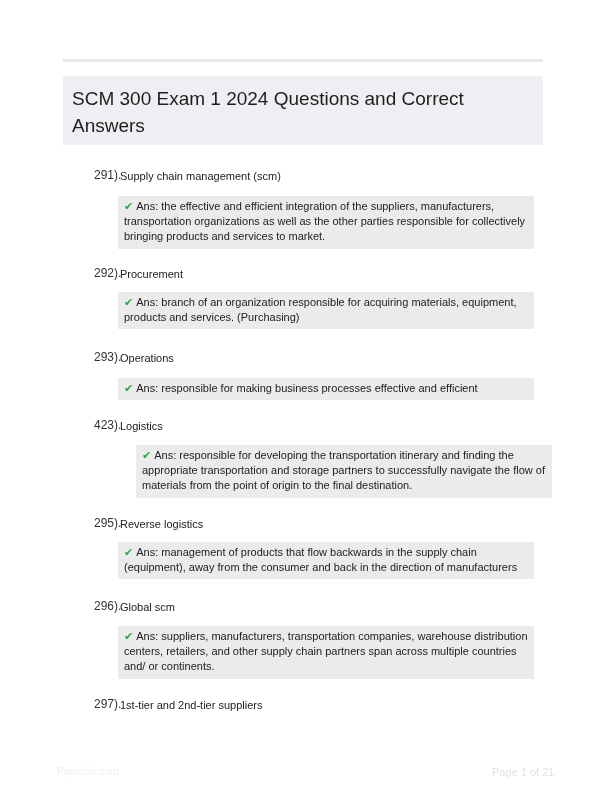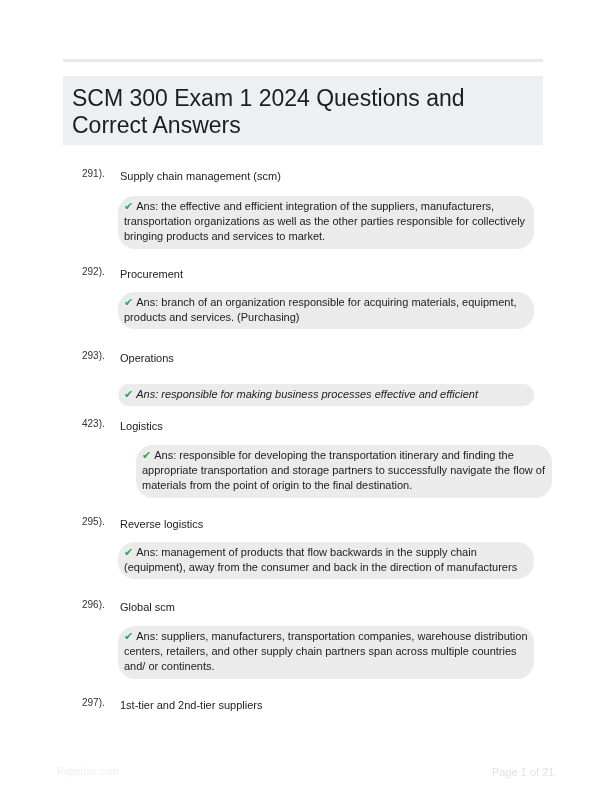--- a/index.html
+++ b/index.html
@@ -1,27 +1,27 @@
 <!DOCTYPE html>
 <html><head>
   <meta charset="utf-8">
   <style>
     html, body { margin: 0; padding: 0; background: #ffffff; }
     body { width: 606px; height: 800px; position: relative; overflow: hidden;
            font-family: "Liberation Sans", "DejaVu Sans", sans-serif; color: #222; }
     .top-rule { position: absolute; left: 63px; top: 59px; width: 480px; height: 3px; background: #e9e9eb; }
     .title-box { position: absolute; left: 63px; top: 76px; width: 480px; height: 69px;
                  background: #eeeff2; box-sizing: border-box; padding: 9px 8px 0 9px; }
-    .title { font-size: 23px; line-height: 27px; color: #1e1e1e; margin: 0; font-weight: normal; }
+    .title { font-size: 19px; line-height: 27px; color: #1e1e1e; margin: 0; font-weight: normal; }
     .qa-list { position: absolute; left: 0; top: 165px; width: 606px; }
     .qa { position: absolute; left: 0; width: 606px; }
-    .qnum { position: absolute; left: 82px; top: 0; font-size: 10px; color: #333; text-align: center; }
+    .qnum { position: absolute; left: 94px; top: 0; font-size: 12px; color: #333; text-align: center; }
     .qtext { position: absolute; left: 120px; top: 2px; font-size: 11px; color: #222; }
     .ans { position: absolute; left: 118px; width: 416px; background: #ebebeb; box-sizing: border-box;
-           padding: 3px 6px 4px 6px; font-size: 11px; line-height: 15.2px; color: #222; border-radius: 17px; }
+           padding: 3px 6px 4px 6px; font-size: 11px; line-height: 15.2px; color: #222; }
     .check { color: #2eaa4a; font-weight: bold; margin-right: 3px; font-size: 11px; }
     .footer-left { position: absolute; left: 57px; top: 766px; font-size: 10px; color: #f0f0f0; }
     .footer-right { position: absolute; left: 492px; top: 766px; font-size: 11px; color: #e2e2e2; }
   </style>
 </head>
 <body>
 
 <div class="top-rule"></div>
 
 <div class="title-box">
@@ -42,21 +42,21 @@
     <span class="qnum">292).</span>
     <span class="qtext">Procurement</span>
     <div class="ans" style="top:26px;">
       <span class="check">✔</span><span>Ans: branch of an organization responsible for acquiring materials, equipment, products and services. (Purchasing)</span>
     </div>
   </div>
 
   <div class="qa" style="top:185px;">
     <span class="qnum">293).</span>
     <span class="qtext">Operations</span>
-    <div class="ans" style="top:34px;font-style:italic;">
+    <div class="ans" style="top:28px;">
       <span class="check">✔</span><span>Ans: responsible for making business processes effective and efficient</span>
     </div>
   </div>
 
   <div class="qa" style="top:253px;">
     <span class="qnum">423).</span>
     <span class="qtext">Logistics</span>
     <div class="ans" style="top:27px;margin-left:18px;">
       <span class="check">✔</span><span>Ans: responsible for developing the transportation itinerary and finding the appropriate transportation and storage partners to successfully navigate the flow of materials from the point of origin to the final destination.</span>
     </div>

